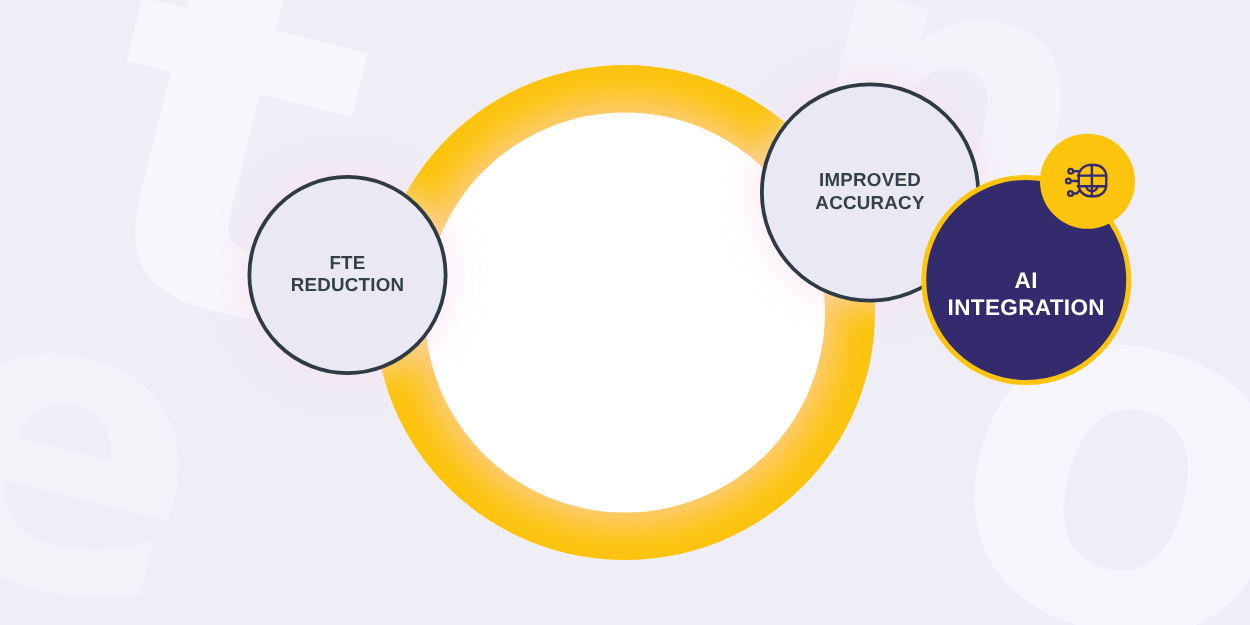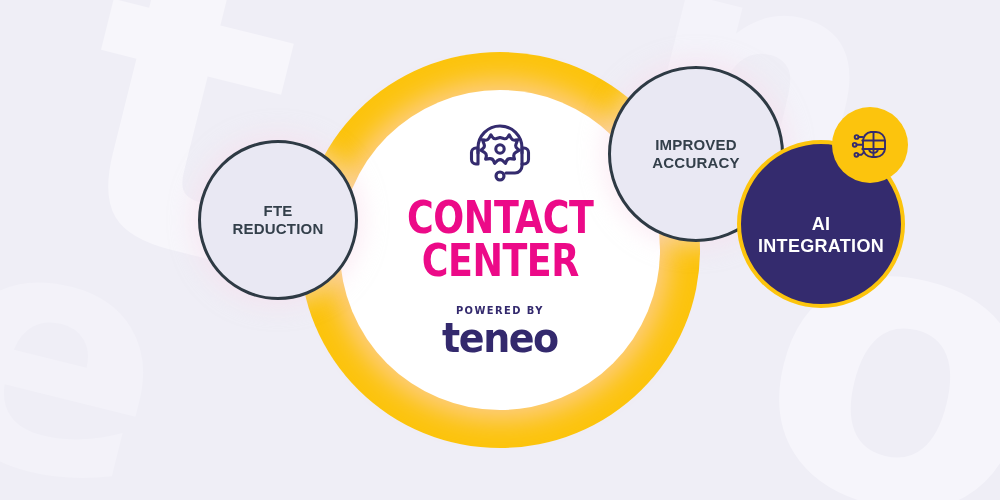--- a/index.html
+++ b/index.html
@@ -229,48 +229,20 @@
   <div class="wm-layer">
     <div class="wm wm-t">t</div>
     <div class="wm wm-e">e</div>
     <div class="wm wm-n">n</div>
     <div class="wm wm-o">o</div>
   </div>
 
   <div class="ring-yellow"></div>
   <div class="core-white"></div>
 
-  <div class="center-stack">
-
-    <span>
-      <svg class="headset-icon" viewBox="0 0 68 66" fill="none" stroke="#342b6e" stroke-width="3.1" stroke-linecap="round" stroke-linejoin="round">
-        <path d="M12 35 V30 A22 22 0 0 1 56 30 V35"></path>
-        <path d="M12 30 h-2 a4.5 4.5 0 0 0 -4.5 4.5 v7 a4.5 4.5 0 0 0 4.5 4.5 h2 z"></path>
-        <path d="M56 30 h2 a4.5 4.5 0 0 1 4.5 4.5 v7 a4.5 4.5 0 0 1 -4.5 4.5 h-2 z"></path>
-        <path d="M56 46 v2 a7 7 0 0 1 -7 7 h-9"></path>
-        <circle cx="34" cy="58" r="4"></circle>
-        <path d="M34 19.5 l3.6 1.1 a4 4 0 0 0 4.4 -1.8 l1.2 -2 2 3.4 a4 4 0 0 0 4.2 1.9
-                 l2.3 -0.4 -1.7 4.5 a4 4 0 0 0 1.4 4.6 l1.9 1.4 -3.6 2.2
-                 a4 4 0 0 0 -1.8 4.4 l0.6 2.3 -4.2 -0.5 a4 4 0 0 0 -3.9 2.5
-                 l-0.9 2.2 -3.1 -2.9 a4 4 0 0 0 -4.7 0 l-3.1 2.9 -0.9 -2.2
-                 a4 4 0 0 0 -3.9 -2.5 l-4.2 0.5 0.6 -2.3 a4 4 0 0 0 -1.8 -4.4
-                 l-3.6 -2.2 1.9 -1.4 a4 4 0 0 0 1.4 -4.6 l-1.7 -4.5 2.3 0.4
-                 a4 4 0 0 0 4.2 -1.9 l2 -3.4 1.2 2 a4 4 0 0 0 4.4 1.8 z"></path>
-        <circle cx="34" cy="31" r="4.2"></circle>
-      </svg>
-    </span>
-
-    <div class="center-title">
-      <span>CONTACT</span>
-      <span>CENTER</span>
-    </div>
-
-    <div class="powered-by">POWERED BY</div>
-    <div class="teneo-word">teneo</div>
-  </div>
 
 
   <div class="bubble" id="b-fte">
     <div class="label">FTE
 REDUCTION</div>
   </div>
 
 
   <div class="bubble" id="b-improved">
     <div class="label">IMPROVED

